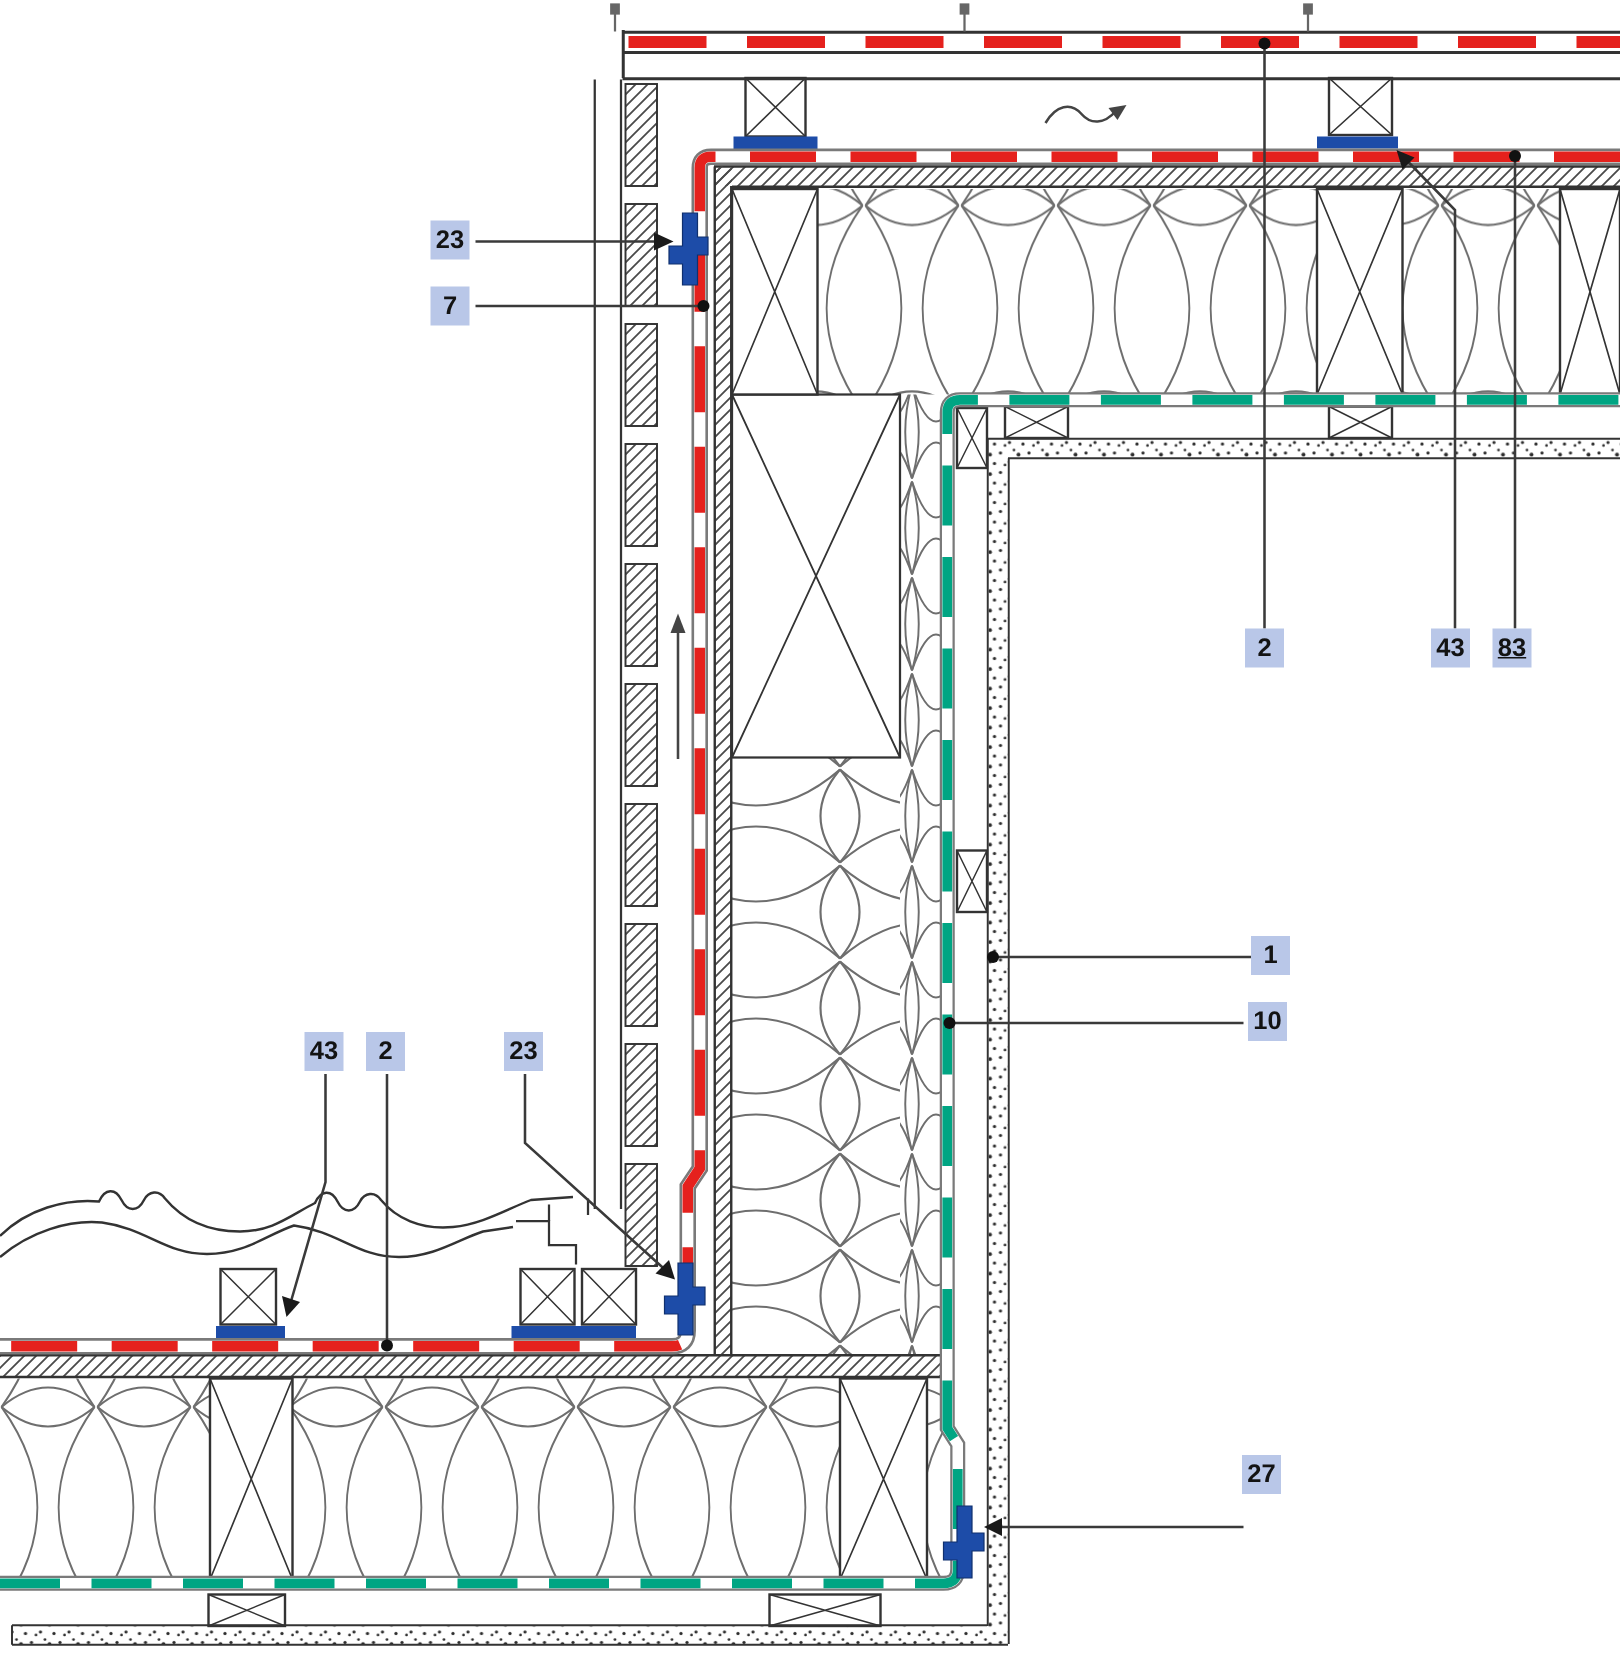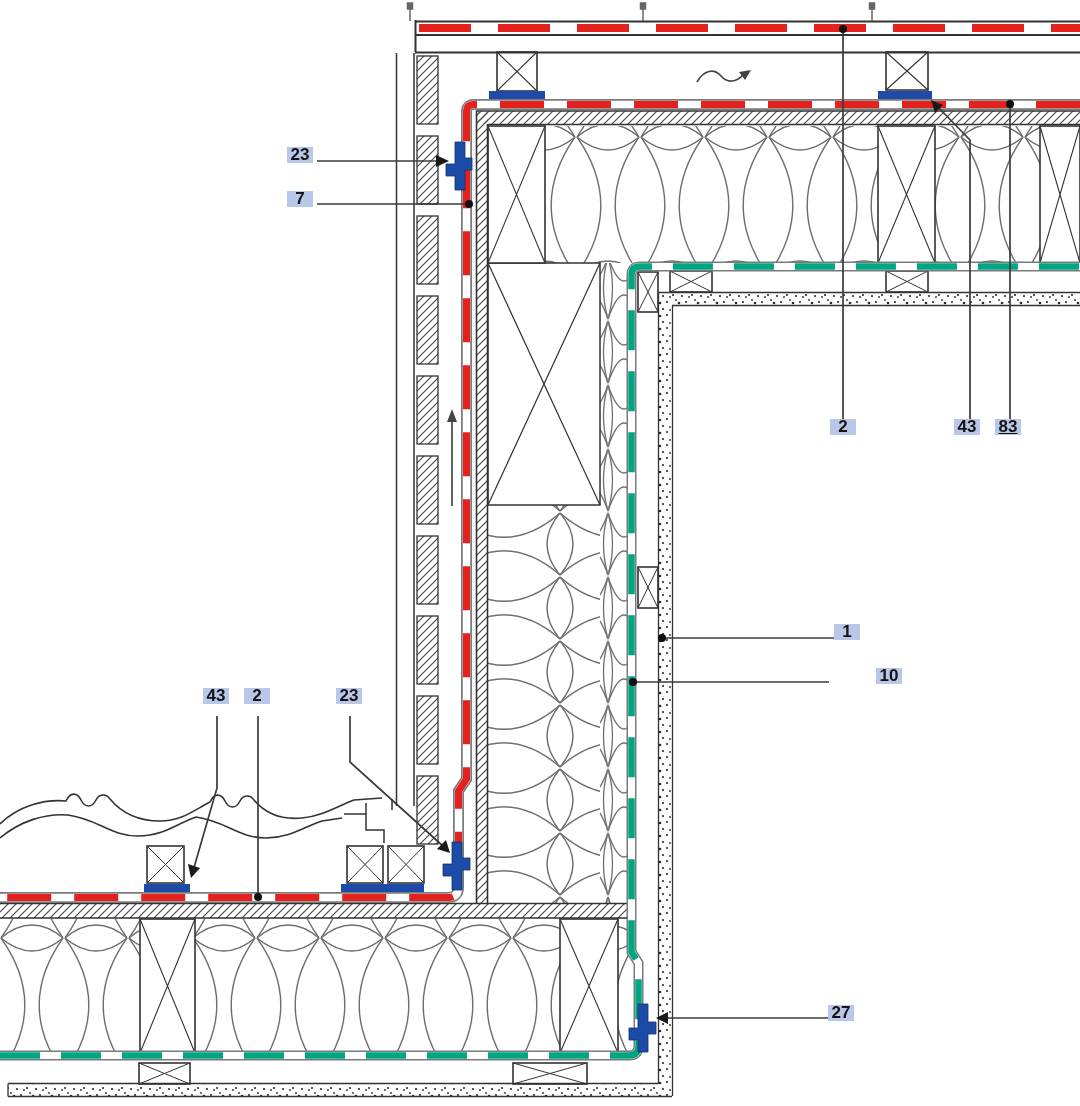--- a/index.html
+++ b/index.html
@@ -1,19 +1,19 @@
 <!DOCTYPE html>
 <html><head>
 <meta charset="utf-8">
 <style>
   html,body{margin:0;padding:0;background:#ffffff;}
   .stage{position:relative;width:1080px;height:1106px;background:#fff;overflow:hidden;
          font-family:"Liberation Sans", sans-serif;}
   .stage svg{position:absolute;left:0;top:0;}
-  .callout{position:absolute;min-width:26px;height:16px;padding:0 3px;
+  .callout{position:absolute;min-width:26px;height:26px;padding:0 3px;
            background:#b9c7e8;color:#131313;font-size:17px;font-weight:bold;
            display:flex;align-items:center;justify-content:center;box-sizing:border-box;}
 </style>
 </head>
 <body>
 
 <div class="stage">
 <svg width="1080" height="1106" viewBox="0 0 1080 1106">
   <defs>
     <pattern id="ph" width="8" height="8" patternUnits="userSpaceOnUse">
@@ -274,18 +274,18 @@
     <polygon points="656,1018 668,1012 668,1024"></polygon>
   </g>
 </svg>
 
   <div class="callout" style="left:287px;top:147px;">23</div>
   <div class="callout" style="left:287px;top:191px;">7</div>
   <div class="callout" style="left:830px;top:419px;">2</div>
   <div class="callout" style="left:954px;top:419px;">43</div>
   <div class="callout" style="left:995px;top:419px;text-decoration:underline;">83</div>
   <div class="callout" style="left:834px;top:624px;">1</div>
-  <div class="callout" style="left:876px;top:668px;">10</div>
+  <div class="callout" style="left:832px;top:668px;">10</div>
   <div class="callout" style="left:203px;top:688px;">43</div>
   <div class="callout" style="left:244px;top:688px;">2</div>
   <div class="callout" style="left:336px;top:688px;">23</div>
-  <div class="callout" style="left:828px;top:1005px;">27</div>
+  <div class="callout" style="left:828px;top:970px;">27</div>
 </div>
 
 </body></html>

